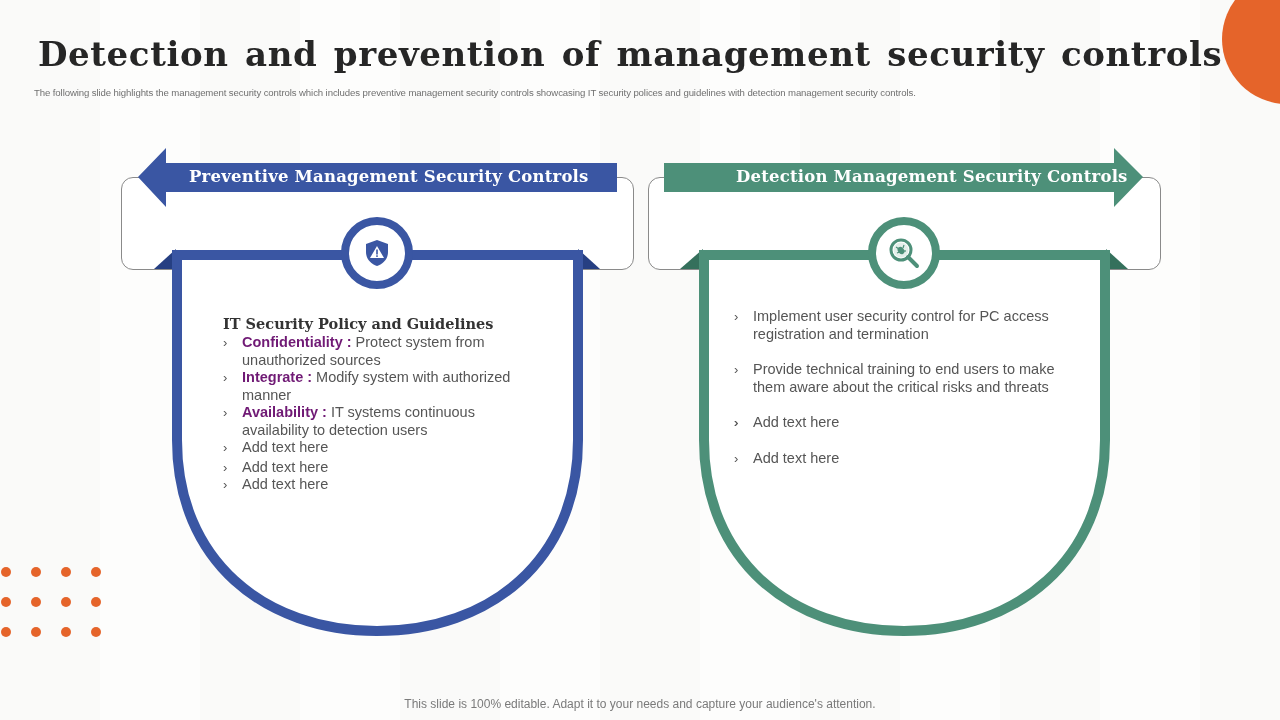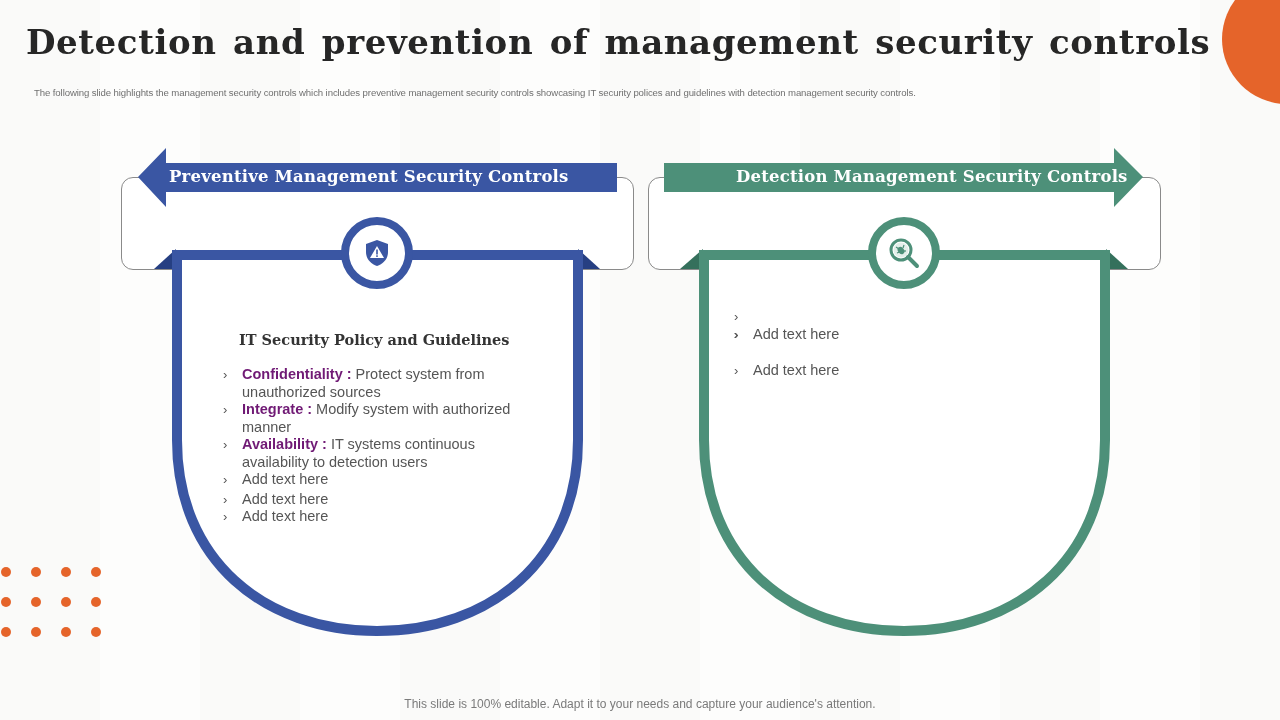--- a/index.html
+++ b/index.html
@@ -4,21 +4,21 @@
 <style>
   html, body { margin: 0; padding: 0; }
   body {
     width: 1280px; height: 720px; position: relative; overflow: hidden;
     background: #fbfbfa;
     font-family: "Liberation Sans", sans-serif;
   }
   .stripes { position: absolute; inset: 0; pointer-events: none;
     background: repeating-linear-gradient(90deg, #fafaf9 0 100px, #fdfdfc 100px 200px); }
   .title {
-    position: absolute; left: 26px; top: 22px; margin: 0;
+    position: absolute; left: 26px; top: 22px; margin: 12px;
     font-family: "DejaVu Serif", serif; font-weight: bold; font-size: 34px;
     color: #262626; letter-spacing: 0.6px; word-spacing: 4px; white-space: nowrap;
   }
   .subtitle {
     position: absolute; left: 26px; top: 79px; margin: 8px;
     font-size: 9.6px; color: #707070; white-space: nowrap; letter-spacing: -0.1px;
   }
   .orange-circle {
     position: absolute; left: 1222px; top: -26px; width: 130px; height: 130px;
     border-radius: 50%;
@@ -36,21 +36,21 @@
   }
   .ushape { position: absolute; overflow: visible; }
   .icon-ring {
     position: absolute; width: 56px; height: 56px; border-radius: 50%;
     background: #ffffff; border-width: 8px; border-style: solid;
     display: flex; align-items: center; justify-content: center;
   }
 
   .content { position: absolute; color: #555555; font-size: 14.5px; line-height: 17.5px; }
   .content h3 {
-    margin: 16px; font-family: "DejaVu Serif", serif; font-weight: bold; font-size: 14.5px;
+    margin: 0; font-family: "DejaVu Serif", serif; font-weight: bold; font-size: 14.5px;
     color: #333333; line-height: 20px;
   }
   .bullet { position: relative; padding-left: 19px; }
   .bullet .chev { position: absolute; left: 0; top: 0; color: #555; font-size: 13px; }
   .bullet b { color: #701a75; }
   .right-list .bullet { margin-bottom: 18px; }
 
   .footer {
     position: absolute; left: 0; width: 1280px; top: 697px; text-align: center;
     font-size: 12px; color: #7a7a7a; margin: 0;
@@ -80,21 +80,21 @@
   <span class="dot" style="left:61px;top:61px;background:#e5642a"></span>
   <span class="dot" style="left:91px;top:61px;background:#e5642a"></span>
 </div>
 
 <section>
   <div class="outline-box" style="left:121px; top:177px; width:511px; height:91px;"></div>
 
   <svg class="arrow-svg" style="left:0; top:0;" width="1280" height="720">
     <polygon points="138,177 166,148 166,163 617,163 617,192 166,192 166,207" fill="#3a56a3"></polygon>
   </svg>
-  <div class="arrow-label" style="left:169px; top:167px;">Preventive Management  Security Controls</div>
+  <div class="arrow-label" style="left:189px; top:167px;">Preventive Management  Security Controls</div>
 
   <svg class="ushape" style="left:0; top:0;" width="1280" height="720">
 
     <polygon points="154,269 176,249 176,269" fill="#263f82"></polygon>
     <polygon points="600,269 578,249 578,269" fill="#263f82"></polygon>
 
     <path d="M177,255 L578,255 L578,440 C578,560 490,631 377,631 C264,631 177,560 177,440 Z" fill="#ffffff"></path>
 
     <path d="M177,255 L578,255 L578,440 C578,560 490,631 377,631 C264,631 177,560 177,440 Z" fill="none" stroke="#3a56a3" stroke-width="10"></path>
   </svg>
@@ -161,23 +161,25 @@
       <line x1="9" y1="11" x2="12" y2="13" stroke="#4d9079" stroke-width="1.2"></line>
       <line x1="10" y1="17" x2="12.5" y2="16" stroke="#4d9079" stroke-width="1.2"></line>
       <line x1="17" y1="9" x2="16" y2="12" stroke="#4d9079" stroke-width="1.2"></line>
       <line x1="19" y1="15" x2="16.5" y2="15" stroke="#4d9079" stroke-width="1.2"></line>
     </svg>
   </div>
 
   <div class="content right-list" style="left:734px; top:308px; width:335px;">
     <div class="bullet">
       <span class="chev">›</span>
+      <span>Implement user security control for PC access registration and termination</span>
     </div>
     <div class="bullet">
       <span class="chev">›</span>
+      <span>Provide technical training to end users to make them aware about the critical risks and threats</span>
     </div>
     <div class="bullet">
       <span class="chev">›</span>
     </div>
     <div class="bullet">
       <span class="chev">›</span>
       <span>Add text here</span>
     </div>
     <div class="bullet">
       <span class="chev">›</span>

